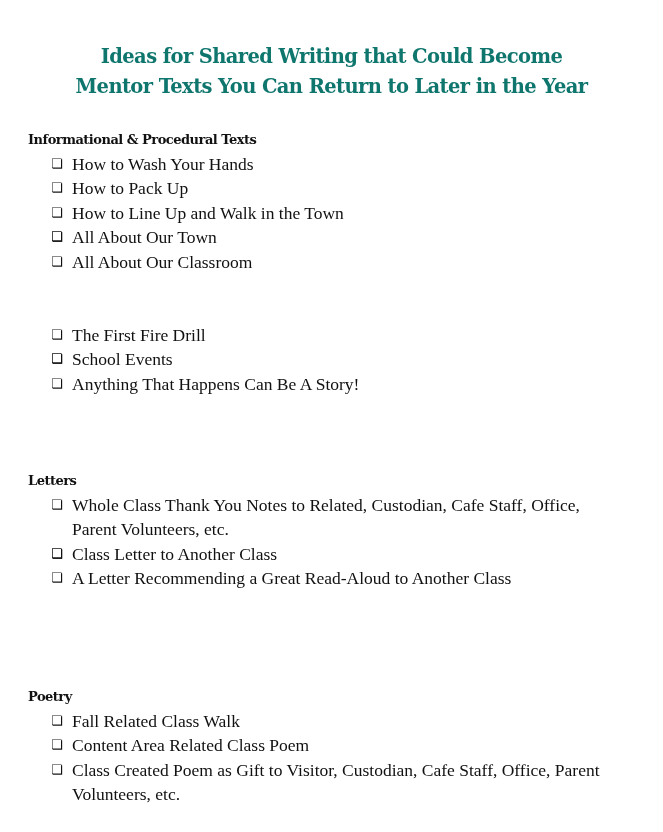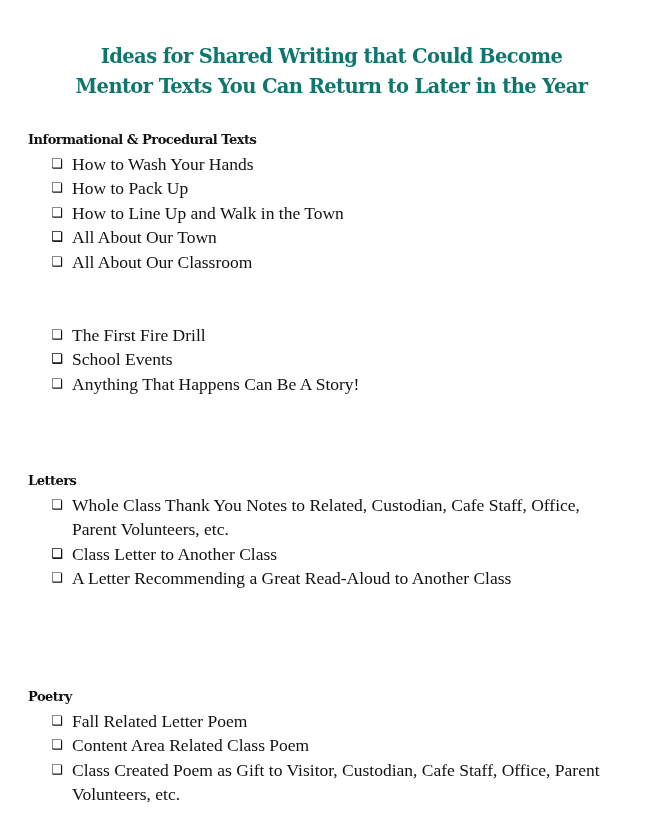--- a/index.html
+++ b/index.html
@@ -116,19 +116,19 @@
       <li class="item"><span class="cb">❏</span><span class="txt">Whole Class Thank You Notes to Related, Custodian, Cafe Staff, Office, Parent Volunteers, etc.</span></li>
       <li class="item"><span class="cb">❏</span></li>
       <li class="item"><span class="cb">❏</span><span class="txt">Class Letter to Another Class</span></li>
       <li class="item"><span class="cb">❏</span><span class="txt">A Letter Recommending a Great Read-Aloud to Another Class</span></li>
     </ul>
   </div>
 
   <div class="section" id="sec-poetry">
     <div class="section-heading">Poetry</div>
     <ul class="items">
-      <li class="item"><span class="cb">❏</span><span class="txt">Fall Related Letter Poem</span></li>
+      <li class="item"><span class="cb">❏</span><span class="txt">Fall Related Class Walk</span></li>
       <li class="item"><span class="cb">❏</span><span class="txt">Content Area Related Class Poem</span></li>
       <li class="item"><span class="cb">❏</span><span class="txt">Class Created Poem as Gift to Visitor, Custodian, Cafe Staff, Office, Parent Volunteers, etc.</span></li>
     </ul>
   </div>
 
 </div>
 
 </body></html>

